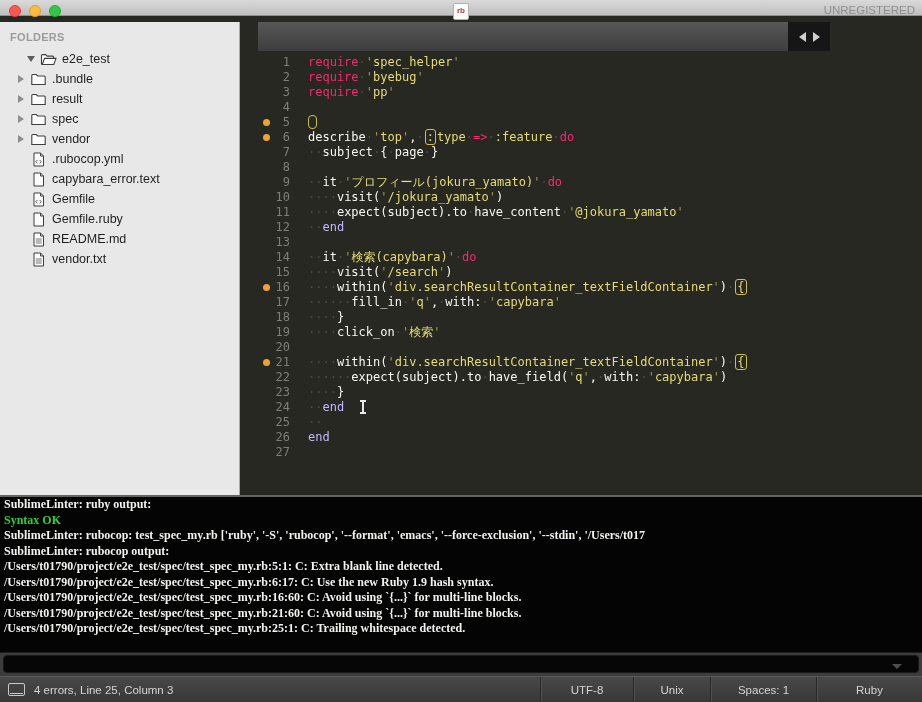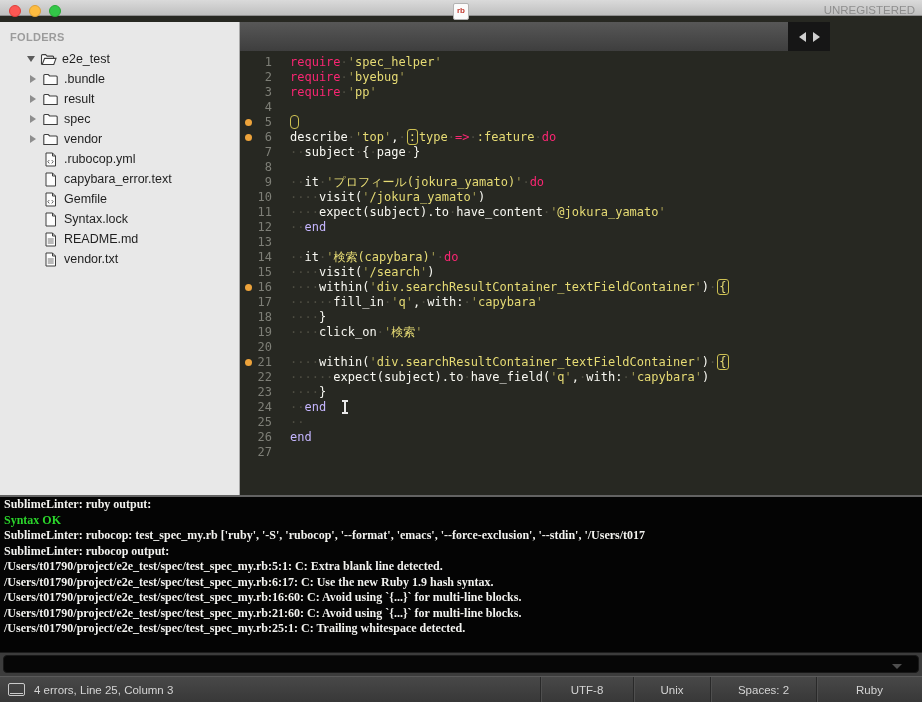--- a/index.html
+++ b/index.html
@@ -16,36 +16,36 @@
   .tl.yel{background:#fdbc40;border:1px solid #de9f34;}
   .tl.grn{background:#33c748;border:1px solid #27aa35;}
   .title-center{position:absolute;left:0;right:0;top:0;height:22px;display:flex;
     align-items:center;justify-content:center;gap:5px;color:#3c3c3c;font-size:12.5px;font-weight:bold;}
   .rbdoc{display:inline-flex;align-items:center;justify-content:center;width:14px;height:15px;
     border:1px solid #b2b2b2;border-radius:2px;background:#fbfbfb;color:#c23a30;
     font-size:8px;font-weight:bold;line-height:1;}
   .unregistered{position:absolute;right:7px;top:4px;color:#8e8e8e;font-size:11.5px;}
 
   
-  .main{position:absolute;left:0;top:22px;width:830px;height:473px;display:flex;}
+  .main{position:absolute;left:0;top:22px;width:830px;height:473px;display:flex;gap:18px;}
 
   
   .sidebar{width:240px;height:100%;background:#e8e8e8;border-right:1px solid #a9a9a9;
     box-sizing:border-box;overflow:hidden;}
   .folders-header{color:#9b9b9b;font-weight:bold;font-size:11px;letter-spacing:.3px;
     padding:9px 0 6px 10px;}
   .tree-row{display:flex;align-items:center;height:20px;color:#1f1f1f;font-size:12.5px;}
   .tree-row .arrbox{width:14px;flex:none;display:flex;justify-content:center;}
   .arr-down{width:0;height:0;border-left:4.5px solid transparent;border-right:4.5px solid transparent;
     border-top:6px solid #5c5c5c;}
   .arr-right{width:0;height:0;border-top:4.5px solid transparent;border-bottom:4.5px solid transparent;
     border-left:6px solid #8e8e8e;}
   .tico{width:17px;height:15px;flex:none;margin:0 5px 0 2px;}
   .tico svg{width:17px;height:15px;display:block;}
-  .ind-0{padding-left:24px;} .ind-1{padding-left:26px;}
+  .ind-0{padding-left:24px;} .ind-1{padding-left:14px;}
 
   
   .editor-col{flex:1;display:flex;flex-direction:column;min-width:0;}
   .tabbar{height:29px;background:linear-gradient(#575757,#3e3e3e);position:relative;
     display:flex;align-items:flex-end;overflow:hidden;flex-direction:column;}
   .tabnav{width:42px;height:29px;background:#161616;flex:none;display:flex;
     align-items:center;justify-content:center;gap:7px;z-index:5;}
   .tri-l{width:0;height:0;border-top:5px solid transparent;border-bottom:5px solid transparent;
     border-right:7px solid #cfcfcf;}
   .tri-r{width:0;height:0;border-top:5px solid transparent;border-bottom:5px solid transparent;
@@ -223,21 +223,21 @@
             <span class="tlabel">Gemfile</span>
           </div>
           <div class="tree-row ind-1">
             <span class="arrbox"></span>
             <span class="tico">
               <svg viewBox="0 0 17 15">
                 <path d="M4 1 H10.5 L13.5 4 V14 H4 Z" fill="#fcfcfc" stroke="#3e3e3e" stroke-width="1"></path>
                 <path d="M10.5 1 V4 H13.5" fill="none" stroke="#3e3e3e" stroke-width="1"></path>
               </svg>
             </span>
-            <span class="tlabel">Syntax.lock</span>
+            <span class="tlabel">Gemfile.ruby</span>
           </div>
           <div class="tree-row ind-1">
             <span class="arrbox"></span>
             <span class="tico">
               <svg viewBox="0 0 17 15">
                 <path d="M4 1 H10.5 L13.5 4 V14 H4 Z" fill="#fcfcfc" stroke="#3e3e3e" stroke-width="1"></path>
                 <path d="M10.5 1 V4 H13.5" fill="none" stroke="#3e3e3e" stroke-width="1"></path>
                 <path d="M5.8 7 H11.7 M5.8 9 H11.7 M5.8 11 H11.7" stroke="#666" stroke-width="0.9"></path>
               </svg>
             </span>
@@ -334,18 +334,18 @@
       <span class="in-chev"></span>
     </div>
   </div>
 
   <div class="statusbar">
     <span class="panel-icon"></span>
     <span class="status-left">4 errors, Line 25, Column 3</span>
     <div class="status-right" id="statuscells">
         <div class="scell">UTF-8</div>
         <div class="scell">Unix</div>
-        <div class="scell">Spaces: 2</div>
+        <div class="scell">Spaces: 1</div>
         <div class="scell">Ruby</div>
       </div>
   </div>
 
 </div>
 
 </body></html>

